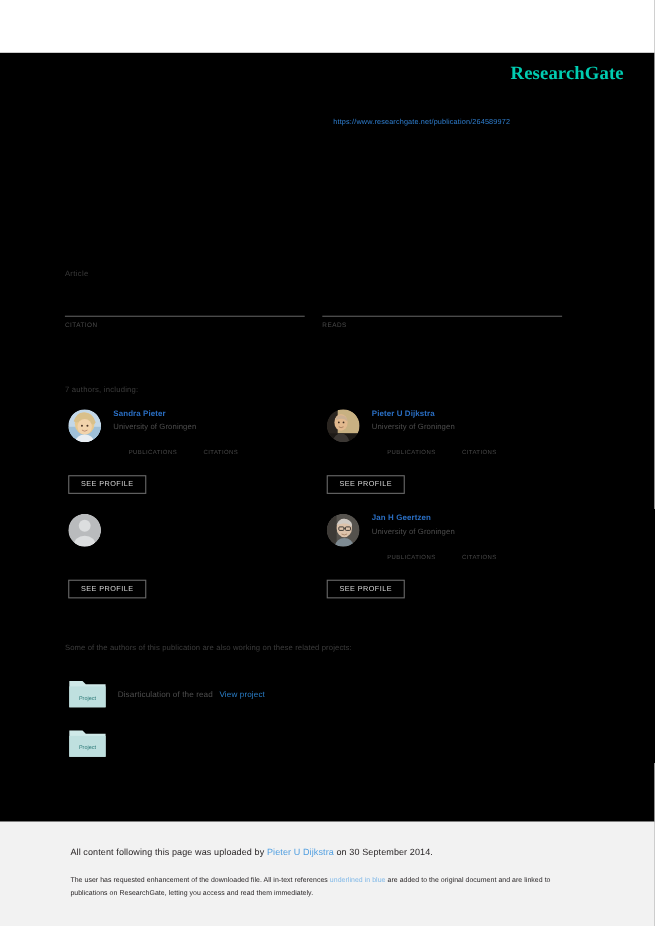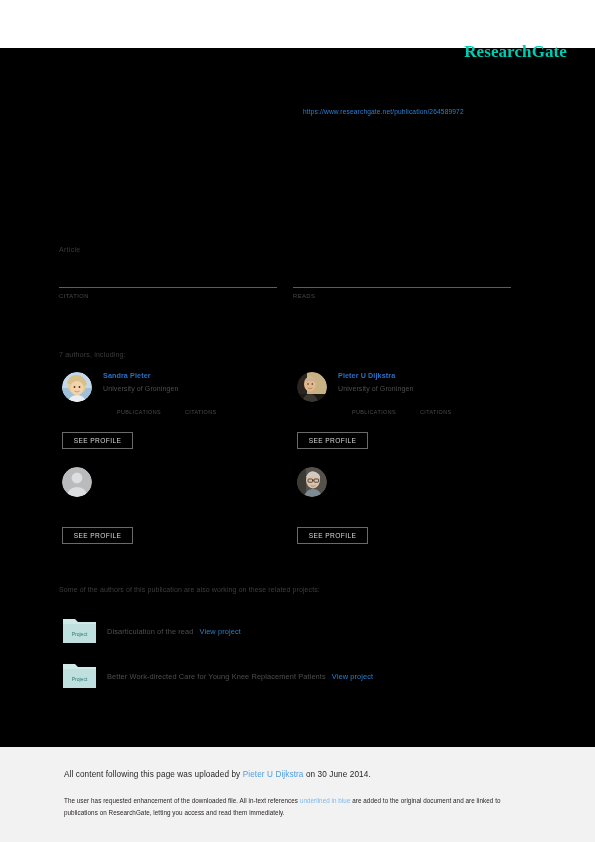--- a/index.html
+++ b/index.html
@@ -30,21 +30,21 @@
     left: 0; top: 48px;
     width: 595px;
     height: 699px;
     background: #000000;
   }
 
   
   .rg-logo {
     position: absolute;
     right: 28px;
-    top: 42px;
+    top: 57px;
     font-family: "Liberation Serif", serif;
     font-size: 17px;
     font-weight: bold;
     color: #00ccb1;
     letter-spacing: 0.1px;
     white-space: nowrap;
   }
 
   
   .url-line {
@@ -393,20 +393,34 @@
         <ellipse cx="16" cy="13" rx="7" ry="8.5" fill="#ddc3ab"></ellipse>
         <path d="M9 10 q3-7 9-5 q6 2 5 7 q-3-4 -8-3 q-4 1 -6 1z" fill="#cfcac4"></path>
         <rect x="11" y="12" width="4.6" height="3.2" rx="0.8" fill="none" stroke="#2e2b28" stroke-width="0.8"></rect>
         <rect x="17" y="12" width="4.6" height="3.2" rx="0.8" fill="none" stroke="#2e2b28" stroke-width="0.8"></rect>
         <line x1="15.6" y1="13.3" x2="17" y2="13.3" stroke="#2e2b28" stroke-width="0.7"></line>
         <path d="M13.5 18.5 q2.6 1.6 5 0" stroke="#9d7a5e" stroke-width="0.7" fill="none"></path>
         <path d="M7 30 q2-8 9-8 q7 0 9 8z" fill="#7e8b93"></path>
       </g>
     </svg>
   </div>
+  <div class="author-body">
+    <div class="author-name">Jan H Geertzen</div>
+    <div class="author-affil">University of Groningen</div>
+    <div class="metric-row">
+      <div class="metric">
+        <div class="metric-value"></div>
+        <div class="metric-label">PUBLICATIONS</div>
+      </div>
+      <div class="metric">
+        <div class="metric-value"></div>
+        <div class="metric-label">CITATIONS</div>
+      </div>
+    </div>
+  </div>
   <button class="see-profile">SEE PROFILE</button>
 </div>
 
 <div class="projects-heading">Some of the authors of this publication are also working on these related projects:</div>
 
 <div class="project-row p0">
   <div class="folder-icon">
     <svg width="35" height="29" viewBox="0 0 35 29" xmlns="http://www.w3.org/2000/svg">
       <path d="M1 3 h12 l3 3 h18 v21 h-33 z" fill="#cfe9e8"></path>
       <rect x="1" y="8" width="33" height="19" fill="#bfe0df"></rect>
@@ -419,26 +433,23 @@
 </div>
 
 <div class="project-row p1">
   <div class="folder-icon">
     <svg width="35" height="29" viewBox="0 0 35 29" xmlns="http://www.w3.org/2000/svg">
       <path d="M1 3 h12 l3 3 h18 v21 h-33 z" fill="#cfe9e8"></path>
       <rect x="1" y="8" width="33" height="19" fill="#bfe0df"></rect>
       <text x="17.5" y="20" font-family="Liberation Sans, sans-serif" font-size="5" fill="#2b7a78" text-anchor="middle">Project</text>
     </svg>
   </div>
-  <div class="project-text">
-    <span>Better Work-directed Care for Young Knee Replacement Patients</span><span class="project-link">View project</span>
-  </div>
 </div>
 
 <div class="footer"></div>
 
 <div class="footer-line1">
-  <span>All content following this page was uploaded by </span><span class="uploader">Pieter U Dijkstra</span><span> on 30 June 2014.</span>
+  <span>All content following this page was uploaded by </span><span class="uploader">Pieter U Dijkstra</span><span> on 30 September 2014.</span>
 </div>
 
 <div class="footer-note">
   <span>The user has requested enhancement of the downloaded file. All in-text references </span><span class="blue">underlined in blue</span><span> are added to the original document and are linked to publications on ResearchGate, letting you access and read them immediately.</span>
 </div>
 
 </body></html>

